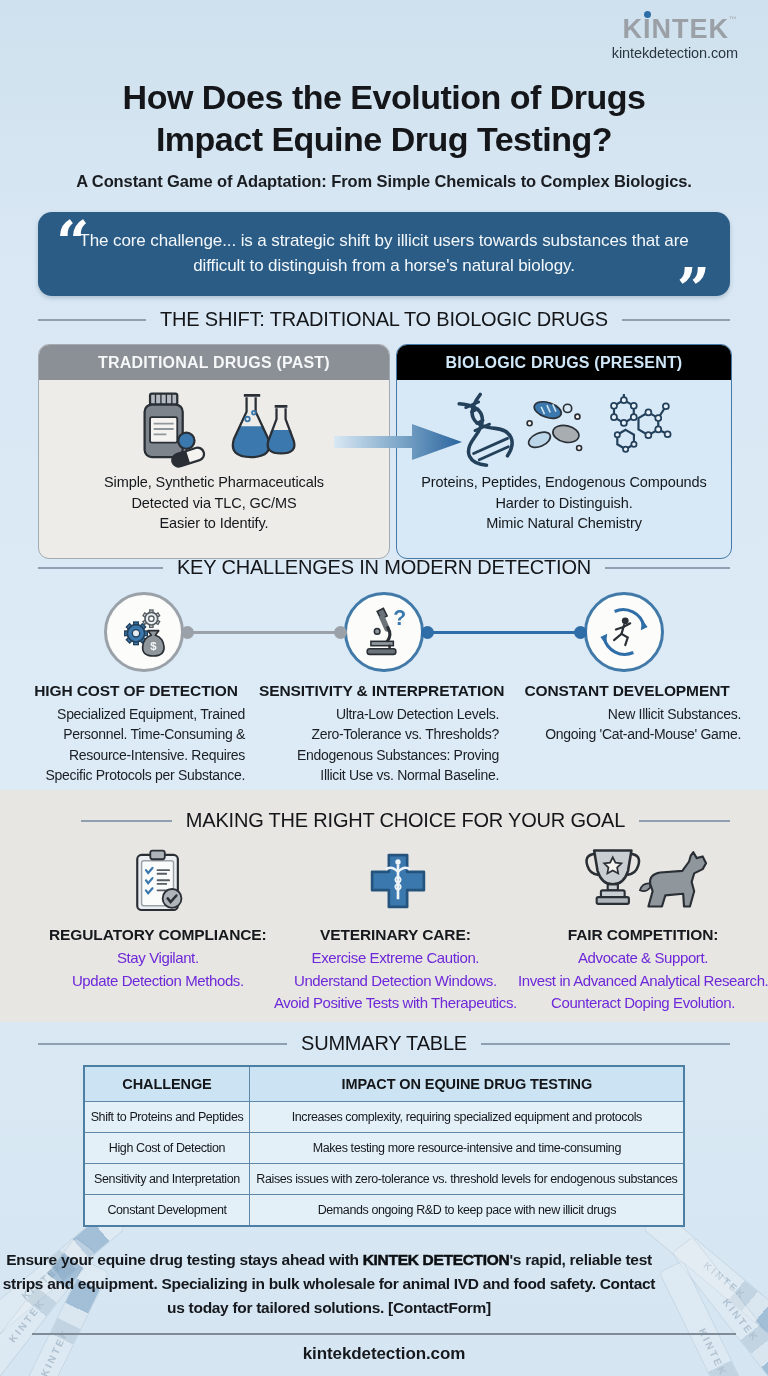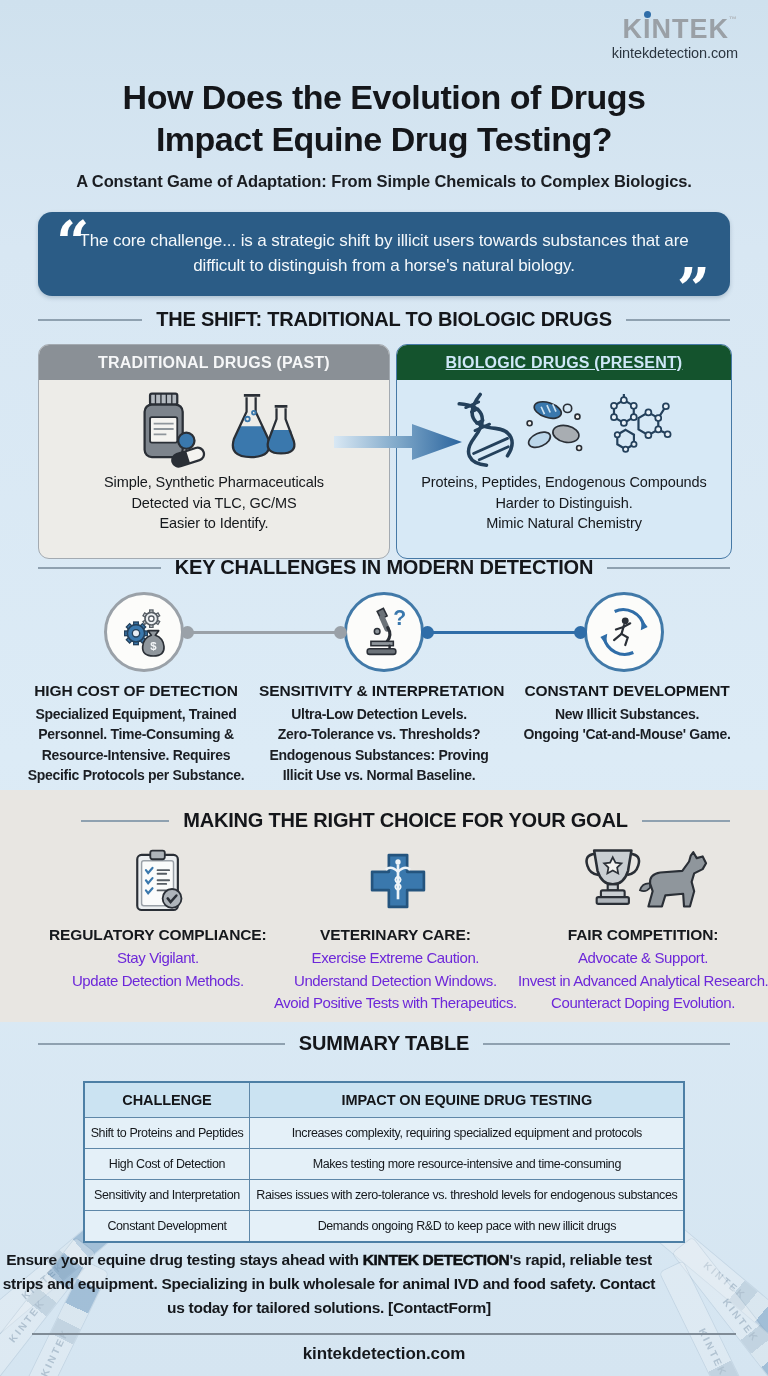--- a/index.html
+++ b/index.html
@@ -19,63 +19,63 @@
   
   .quote{position:absolute;top:212px;left:38px;right:38px;height:84px;background:#2b5c86;border-radius:14px;
          display:flex;align-items:center;justify-content:center;box-shadow:0 2px 4px rgba(40,70,100,.25);}
   .quote-text{max-width:612px;text-align:center;color:#f4f8fb;font-size:17px;font-weight:400;line-height:1.45;}
   .q-mark{position:absolute;font-family:"DejaVu Serif",serif;font-weight:700;font-size:58px;color:#ffffff;line-height:1;}
   .q-open{left:18px;top:2px;}
   .q-close{right:20px;bottom:-22px;}
   
   .sec-head{display:flex;align-items:center;gap:14px;margin:0 38px;}
   .sec-head .line{flex:1;height:2px;background:#8fa1b0;}
-  .sec-head .txt{font-size:20px;font-weight:700;letter-spacing:-0.2px;color:#14161a;white-space:nowrap;}
+  .sec-head .txt{font-size:20px;font-weight:400;letter-spacing:-0.2px;color:#14161a;white-space:nowrap;}
   
   .shift{position:absolute;top:308px;left:0;right:0;}
   .cards-row{position:relative;margin:13px 38px 0;display:flex;gap:6px;}
   .card{border-radius:11px;overflow:hidden;flex:none;}
   .card.trad{width:350px;border:1.5px solid #a3aab1;background:#edece8;}
   .card.bio{width:334px;border:1.5px solid #4679a6;background:#d7e9f6;}
   .card-header{height:35px;line-height:35px;text-align:center;font-size:16px;font-weight:700;letter-spacing:0.2px;}
   .card.trad .card-header{background:#8a9096;color:#f6f7f8;}
-  .card.bio .card-header{background:#14532d;color:#cfe7f8;text-decoration:underline;}
+  .card.bio .card-header{background:#000000;color:#cfe7f8;}
   .card-icons{height:86px;display:flex;align-items:center;justify-content:center;gap:8px;padding-top:6px;}
   .card-lines{text-align:center;font-size:14.5px;font-weight:400;line-height:1.42;color:#15181c;padding-bottom:24px;}
   .shift-arrow{position:absolute;left:296px;top:78px;z-index:5;}
   
   .challenges{position:absolute;top:556px;left:0;right:0;}
   .timeline{display:flex;align-items:center;width:560px;margin:13px auto 0;}
   .t-circle{width:74px;height:74px;border-radius:50%;background:#fcfcfa;border:3px solid #9aa1a8;
             display:flex;align-items:center;justify-content:center;flex:none;}
   .t-circle.blue{border-color:#4179a8;}
   .t-line{flex:1;height:3px;background:#9aa1a8;position:relative;}
   .t-line::before,.t-line::after{content:"";position:absolute;width:13px;height:13px;border-radius:50%;top:-5px;background:#9aa1a8;}
   .t-line::before{left:-3px;}.t-line::after{right:-3px;}
   .t-line.blue{background:#2f6da8;}
   .t-line.blue::before,.t-line.blue::after{background:#2f6da8;}
   .tri-row{display:flex;justify-content:center;gap:14px;margin-top:10px;}
   .tri-col{text-align:center;}
   .tri-col .t1{font-size:15.5px;font-weight:700;margin-bottom:4px;white-space:nowrap;}
-  .tri-col .ln{font-size:14px;font-weight:700;line-height:1.45;white-space:nowrap;letter-spacing:-0.3px;color:#1b1e23;}
+  .tri-col .ln{font-size:14px;font-weight:400;line-height:1.45;white-space:nowrap;letter-spacing:-0.3px;color:#1b1e23;text-align:right;}
   .c1{width:218px;}.c2{width:240px;}.c3{width:228px;}
   
   .choices{position:absolute;top:790px;left:0;right:0;height:232px;background:#e8e6e2;padding-left:43px;}
   .choices .sec-head{padding-top:19px;}
   .choice-icons{display:flex;justify-content:center;gap:0;margin-top:10px;height:78px;align-items:center;}
   .choice-icons .cell{display:flex;align-items:center;justify-content:center;}
   .ci1{width:234px;}.ci2{width:250px;}.ci3{width:250px;}
   .choice-row{display:flex;justify-content:center;margin-top:6px;}
   .choice-col{text-align:center;}
   .choice-col .t1{font-size:15.5px;font-weight:700;margin-bottom:3px;white-space:nowrap;}
   .choice-col .ln{font-size:15px;font-weight:400;line-height:1.5;white-space:nowrap;letter-spacing:-0.4px;color:#6d28d9;}
   .cc1{width:234px;}.cc2{width:250px;}.cc3{width:250px;}
   
   .summary{position:absolute;top:1032px;left:0;right:0;}
-  table.sum{width:584px;margin:26px auto 0;border-collapse:collapse;border:2.5px solid #4d7fa5;}
+  table.sum{width:584px;margin:10px auto 0;border-collapse:collapse;border:2.5px solid #4d7fa5;}
   table.sum th{background:#cbe3f2;border:1.5px solid #5e87a8;font-size:14.5px;font-weight:700;padding:9px 6px;color:#14161a;}
   table.sum td{background:#e4f0f8;border:1.5px solid #5e87a8;font-size:12.5px;font-weight:400;padding:8px 6px;
                text-align:center;white-space:nowrap;letter-spacing:-0.4px;color:#15181c;}
   table.sum .colA{width:34%;}
   
   .footer{position:absolute;top:1248px;left:0;right:0;text-align:center;}
   .cta{width:658px;margin:0 auto;font-size:15.5px;font-weight:700;line-height:1.55;letter-spacing:-0.3px;color:#15181c;}
   .cta .brand-strong{-webkit-text-stroke:0.5px #0d1013;color:#0d1013;}
   .foot-line{width:704px;height:1.5px;background:#7f8b96;margin:13px auto 9px;}
   .site{font-size:17px;font-weight:700;color:#15181c;}

